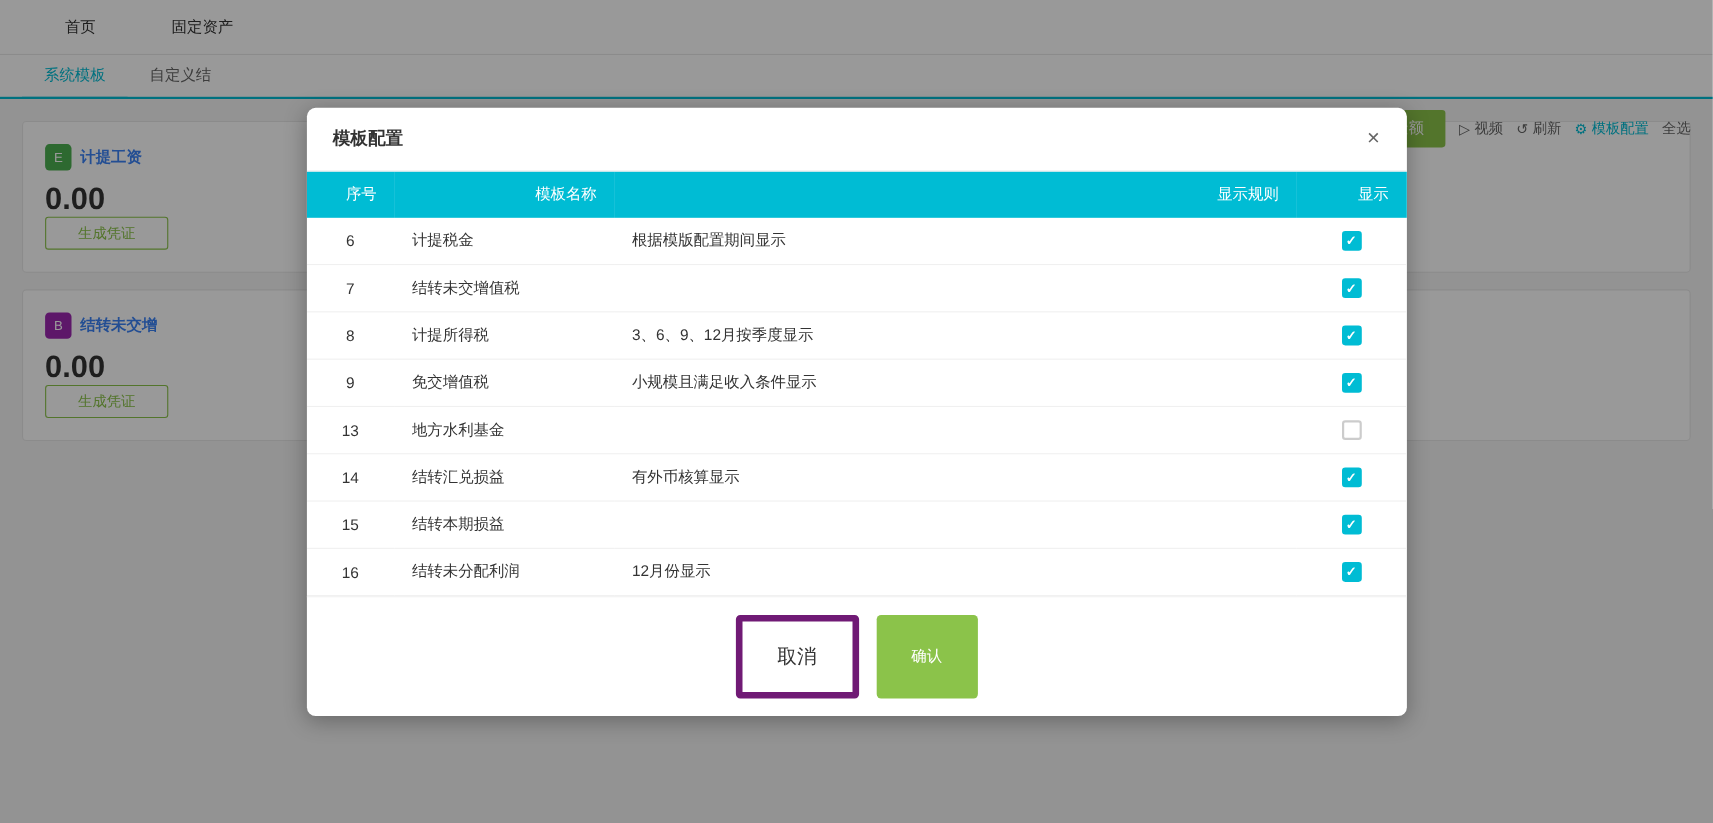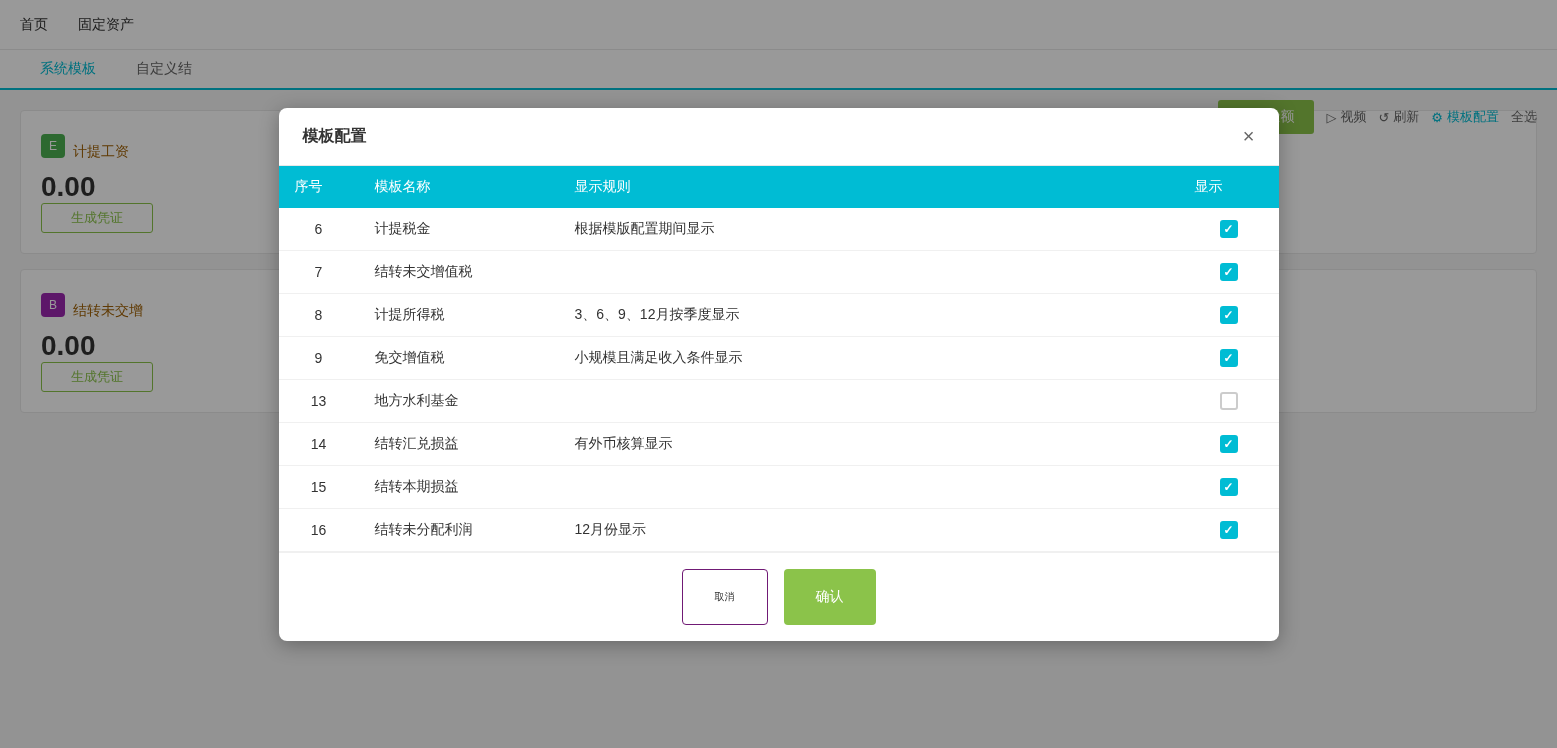--- a/index.html
+++ b/index.html
@@ -28,20 +28,21 @@
       display: flex;
       align-items: center;
       padding: 0 20px;
       gap: 30px;
       border-bottom: 1px solid #e8e8e8;
     }
     .nav-item {
       color: #333;
       font-size: 14px;
       cursor: pointer;
+      margin-left: 39px;
     }
 
     
     .tab-bar {
       background: #fff;
       padding: 0 20px;
       display: flex;
       border-bottom: 2px solid #00bcd4;
     }
     .tab-item {
@@ -61,24 +62,23 @@
       padding: 20px;
     }
     .card {
       background: #fff;
       border-radius: 4px;
       padding: 20px;
       margin-bottom: 15px;
       border: 1px solid #e8e8e8;
     }
     .card-title {
-      color: #a16207;
-      font-size: 14px;
-      font-weight: normal;
-      margin-top: 12px;
+      color: #3b82f6;
+      font-size: 14px;
+      font-weight: bold;
     }
     .amount {
       font-size: 28px;
       font-weight: bold;
       color: #333;
       margin-top: 10px;
     }
 
     
     .generate-btn {
@@ -154,21 +154,21 @@
       border-collapse: collapse;
     }
     .config-table thead tr {
       background: #00bcd4;
     }
     .config-table thead th {
       color: #fff;
       padding: 12px 16px;
       font-weight: normal;
       font-size: 14px;
-      text-align: left;
+      text-align: right;
     }
     .config-table thead th:first-child {
       width: 80px;
     }
     .config-table thead th:nth-child(2) {
       width: 200px;
     }
     .config-table thead th:nth-child(3) {
       flex: 1;
     }
@@ -234,26 +234,26 @@
     
     .dialog-footer {
       padding: 16px 24px;
       display: flex;
       justify-content: center;
       gap: 16px;
       border-top: 1px solid #f0f0f0;
     }
     .cancel-btn {
       padding: 20px 32px;
-      border: 1px solid #701a75;
+      border: 6px solid #701a75;
       background: #fff;
       color: #333;
       border-radius: 4px;
       cursor: pointer;
-      font-size: 10px;
+      font-size: 18px;
     }
     .confirm-btn {
       padding: 8px 32px;
       background: #8bc34a;
       border: none;
       color: #fff;
       border-radius: 4px;
       cursor: pointer;
       font-size: 14px;
     }

